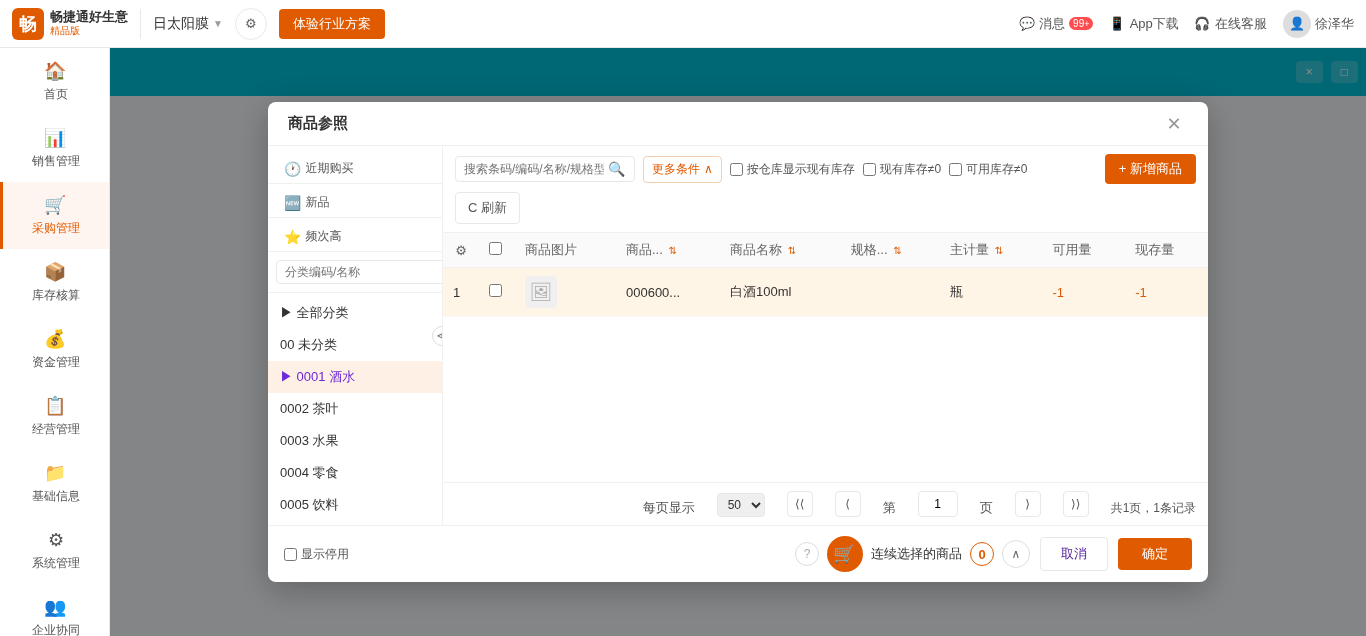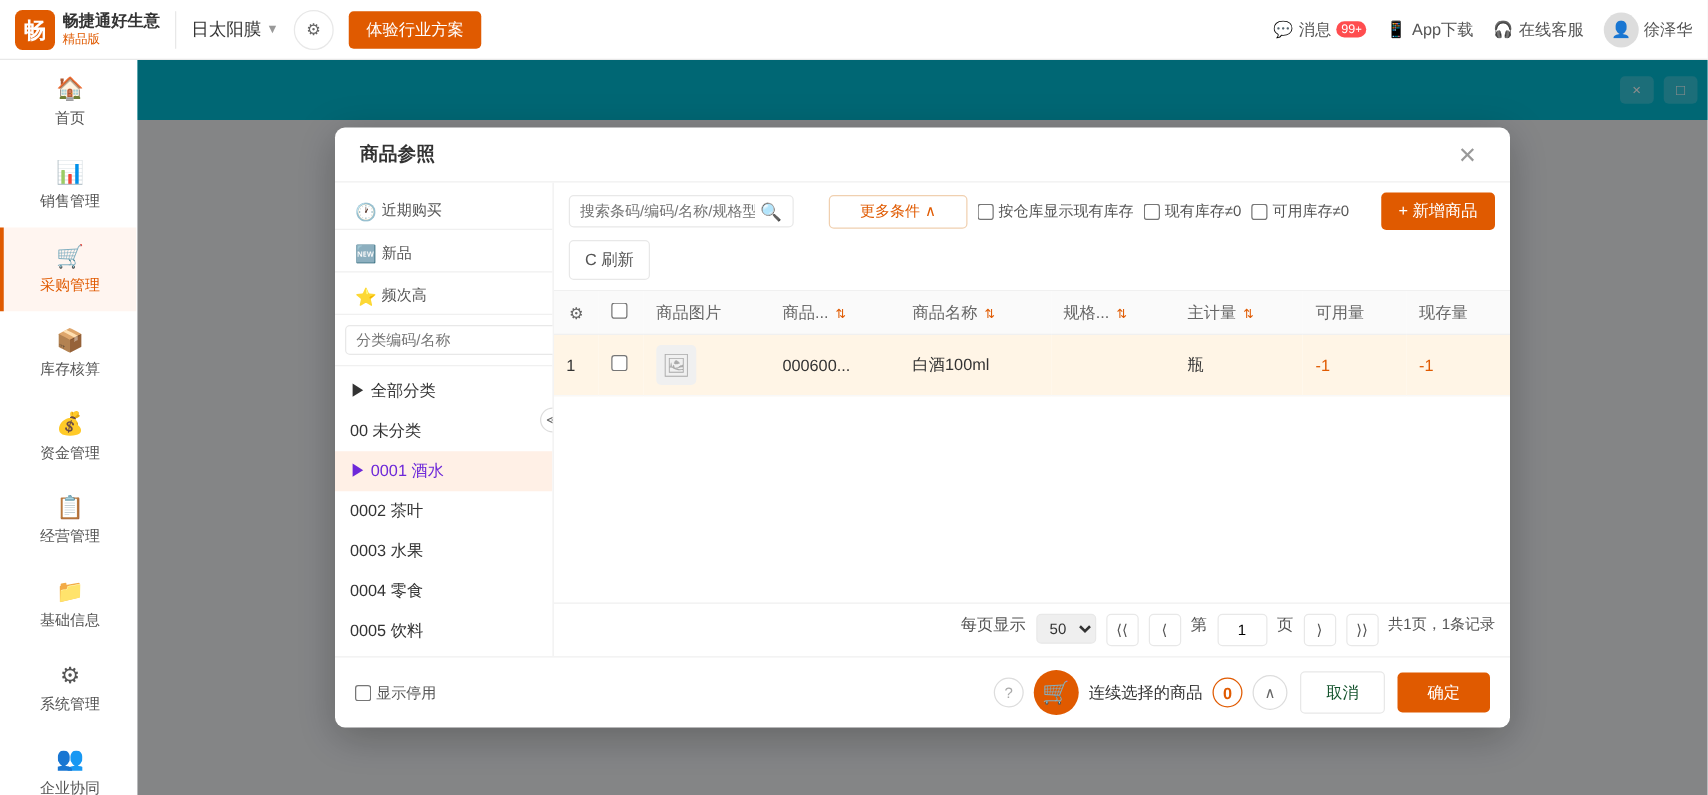--- a/index.html
+++ b/index.html
@@ -157,22 +157,22 @@
       display: flex; align-items: center; border: 1px solid #e8e8e8;
       border-radius: 4px; padding: 4px 8px; gap: 4px; min-width: 180px;
     }
     .search-box input {
       border: none; outline: none; font-size: 12px; width: 140px;
       color: #666;
     }
     .search-icon-btn { color: #e05a00; cursor: pointer; font-size: 14px; }
     .filter-btn {
       display: flex; align-items: center; gap: 4px; color: #e05a00;
-      font-size: 12px; cursor: pointer; padding: 4px 24px;
-      border: 1px solid #f0d0b0; border-radius: 4px; margin-left: 20px;
+      font-size: 12px; cursor: pointer; padding: 4px 8px;
+      border: 1px solid #f0d0b0; border-radius: 4px;
     }
     .checkbox-filter { display: flex; align-items: center; gap: 4px; font-size: 12px; color: #555; cursor: pointer; }
     .checkbox-filter input { cursor: pointer; }
     .toolbar-spacer { flex: 1; }
     .add-btn {
       background: #e05a00; color: #fff; border: none; border-radius: 4px;
       padding: 6px 14px; cursor: pointer; font-size: 13px; display: flex; align-items: center; gap: 4px;
     }
     .refresh-btn {
       border: 1px solid #e8e8e8; background: #fff; color: #555;
@@ -192,22 +192,22 @@
     td { padding: 8px 10px; border-bottom: 1px solid #f8f8f8; color: #333; }
     tr.row-highlighted td { background: #fff5e6; }
     .product-img {
       width: 32px; height: 32px; background: #f0f0f0; border-radius: 4px;
       display: flex; align-items: center; justify-content: center; color: #aaa; font-size: 18px;
     }
     .col-settings { text-align: center; }
 
     
     .pagination {
-      display: flex; align-items: flex-start; justify-content: flex-end;
-      padding: 8px 12px; border-top: 1px solid #f0f0f0; gap: 8px; font-size: 13px;
+      display: flex; align-items: flex-end; justify-content: flex-end;
+      padding: 8px 12px; border-top: 1px solid #f0f0f0; gap: 22px; font-size: 13px;
     }
     .pg-label { color: #555; }
     .pg-select {
       border: 1px solid #e8e8e8; border-radius: 4px; padding: 3px 6px;
       font-size: 12px; color: #333; cursor: pointer;
     }
     .pg-btn {
       width: 26px; height: 26px; border: 1px solid #e8e8e8; background: #fff;
       border-radius: 4px; display: flex; align-items: center; justify-content: center;
       cursor: pointer; color: #555; font-size: 12px;
@@ -242,21 +242,21 @@
       width: 24px; height: 24px; border: 1px solid #e05a00; border-radius: 50%;
       display: flex; align-items: center; justify-content: center;
       color: #e05a00; font-size: 13px; font-weight: bold;
     }
     .collapse-btn {
       width: 28px; height: 28px; border-radius: 50%; border: 1px solid #ddd;
       display: flex; align-items: center; justify-content: center;
       cursor: pointer; color: #666; font-size: 12px;
     }
     .cancel-btn {
-      border: 1px solid #e8e8e8; background: #fff; color: #14532d;
+      border: 1px solid #e8e8e8; background: #fff; color: #4c1d95;
       border-radius: 4px; padding: 7px 20px; cursor: pointer; font-size: 13px;
     }
     .confirm-btn {
       background: #e05a00; color: #fff; border: none; border-radius: 4px;
       padding: 7px 24px; cursor: pointer; font-size: 13px;
     }
   </style>
 </head>
 <body>
 

